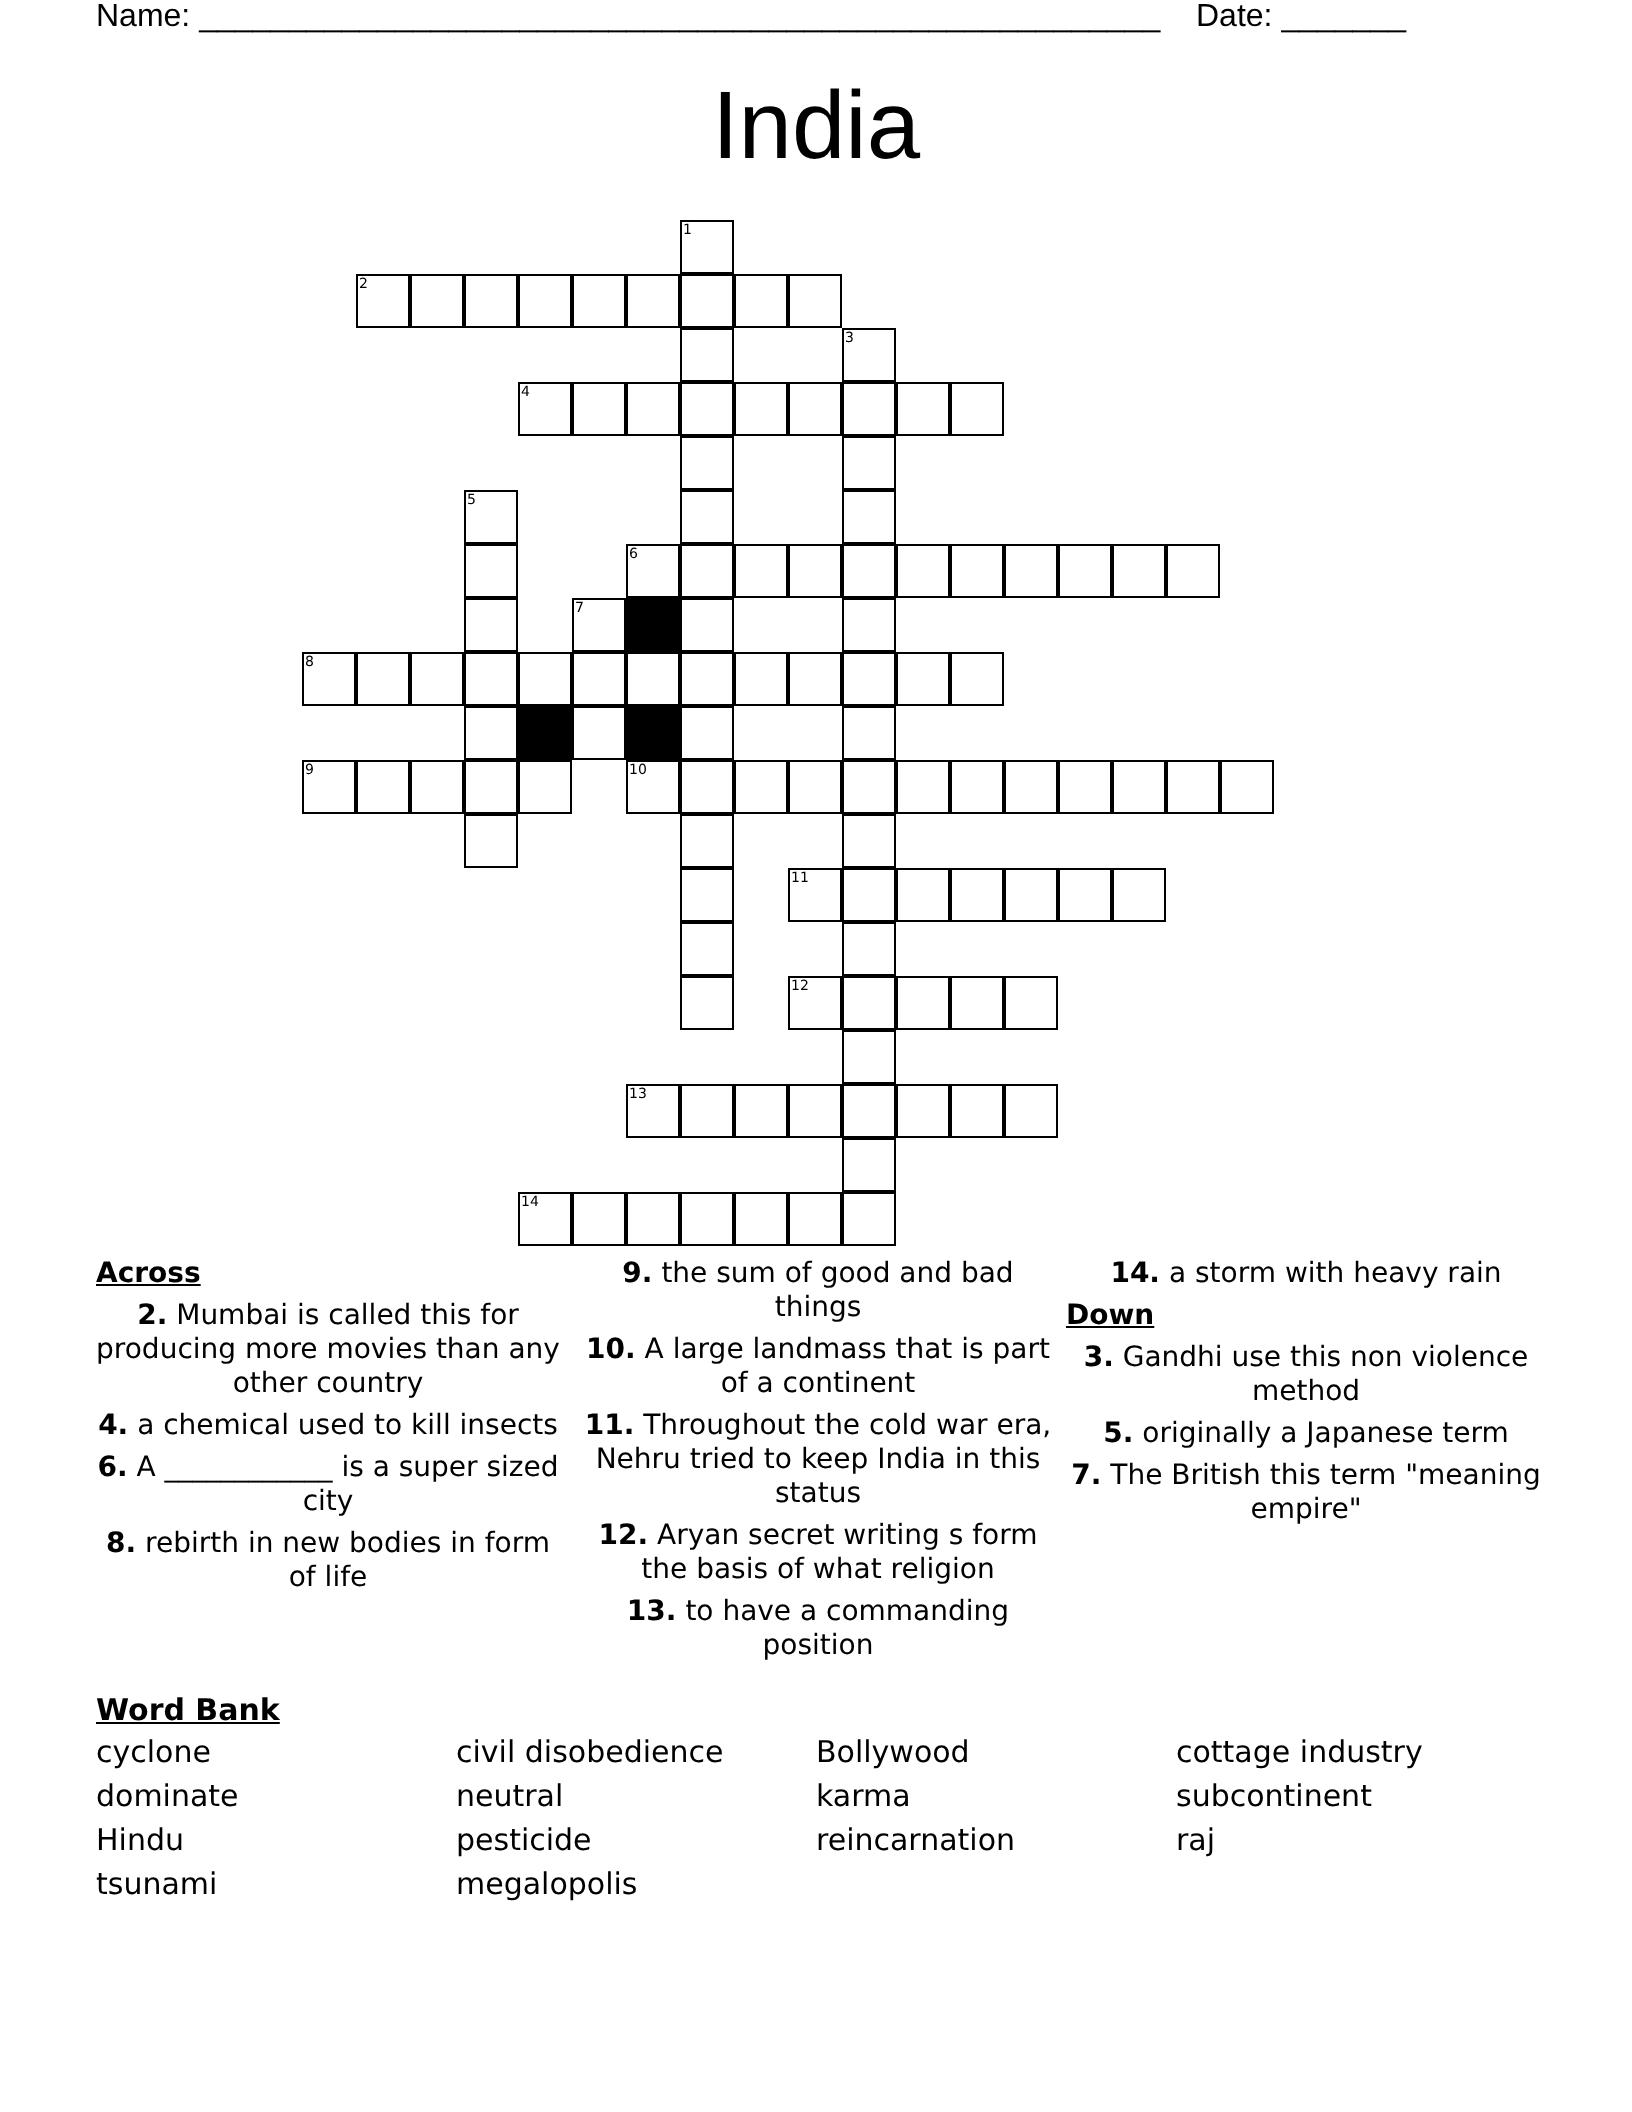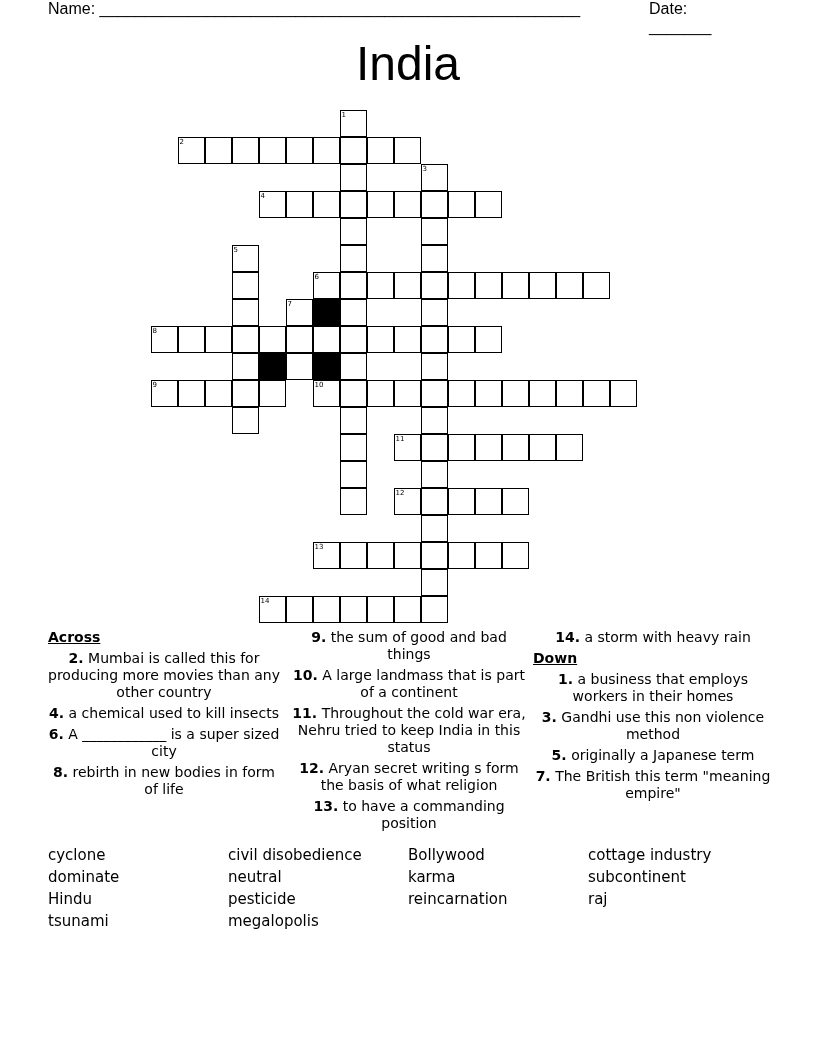--- a/index.html
+++ b/index.html
@@ -1,19 +1,19 @@
 <!DOCTYPE html>
 <html><head>
 <meta charset="utf-8">
 <style>
   html, body { margin:0; padding:0; background:#ffffff; }
   body { width:816px; height:1056px; position:relative; overflow:hidden; color:#000; font-family:"DejaVu Sans", sans-serif; }
   .header { position:absolute; top:0; left:48px; width:700px; height:20px; font-family:"Liberation Sans", sans-serif; font-size:16px; }
   .header .name { position:absolute; left:0; top:0; }
-  .header .date { position:absolute; left:601px; top:0; }
+  .header .date { position:absolute; left:550px; top:0; }
   .title { position:absolute; top:32px; left:0; width:816px; text-align:center; font-family:"Liberation Sans", sans-serif; font-size:48px; line-height:64px; }
   .grid { position:absolute; left:0; top:0; width:816px; height:630px; }
   .cell { position:absolute; width:27px; height:27px; box-sizing:border-box; border:1px solid #000; background:#fff; margin-left:-0.5px; margin-top:-0.5px; }
   .cell.black { background:#000; }
   .cell .num { position:absolute; left:1px; top:0px; font-size:7px; line-height:8px; font-family:"DejaVu Sans", sans-serif; color:#000; }
   .clues { position:absolute; top:629px; font-family:"DejaVu Sans", sans-serif; font-size:14px; line-height:17px; }
   .col1 { left:48px; width:232px; }
   .col2 { left:291px; width:236px; }
   .col3 { left:533px; width:240px; }
   .heading { text-decoration:underline; font-weight:bold; margin-bottom:4px; }
@@ -191,27 +191,27 @@
   <div class="clue"><b>9.</b> <span>the sum of good and bad things</span></div>
   <div class="clue"><b>10.</b> <span>A large landmass that is part of a continent</span></div>
   <div class="clue"><b>11.</b> <span>Throughout the cold war era, Nehru tried to keep India in this status</span></div>
   <div class="clue"><b>12.</b> <span>Aryan secret writing s form the basis of what religion</span></div>
   <div class="clue"><b>13.</b> <span>to have a commanding position</span></div>
 </div>
 
 <div class="clues col3">
   <div class="clue"><b>14.</b> <span>a storm with heavy rain</span></div>
   <div class="heading">Down</div>
-  <div class="clue"><b>1.</b> <span>a business that employs workers in their homes</span></div>
   <div class="clue"><b>3.</b> <span>Gandhi use this non violence method</span></div>
   <div class="clue"><b>5.</b> <span>originally a Japanese term</span></div>
   <div class="clue"><b>7.</b> <span>The British this term "meaning empire"</span></div>
 </div>
 
 <div class="wordbank">
+  <div class="heading">Word Bank</div>
   <div class="wb-grid">
     <span>cyclone</span>
     <span>civil disobedience</span>
     <span>Bollywood</span>
     <span>cottage industry</span>
     <span>dominate</span>
     <span>neutral</span>
     <span>karma</span>
     <span>subcontinent</span>
     <span>Hindu</span>

